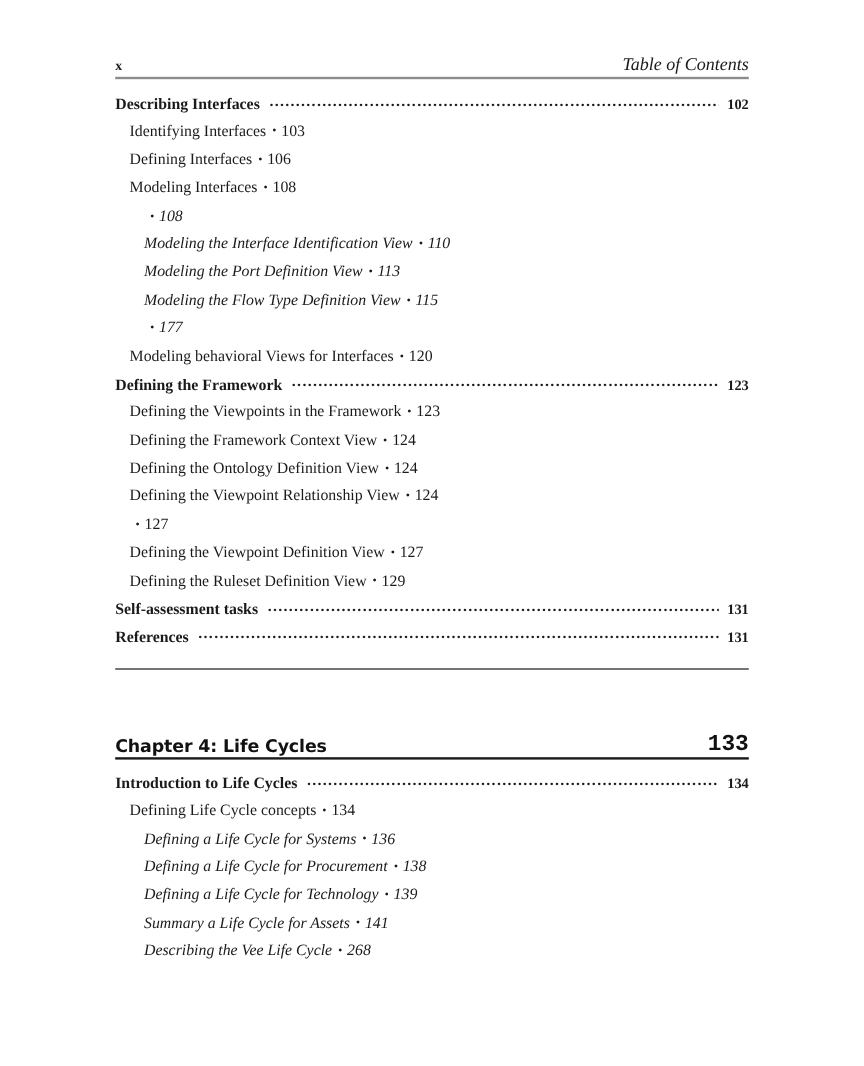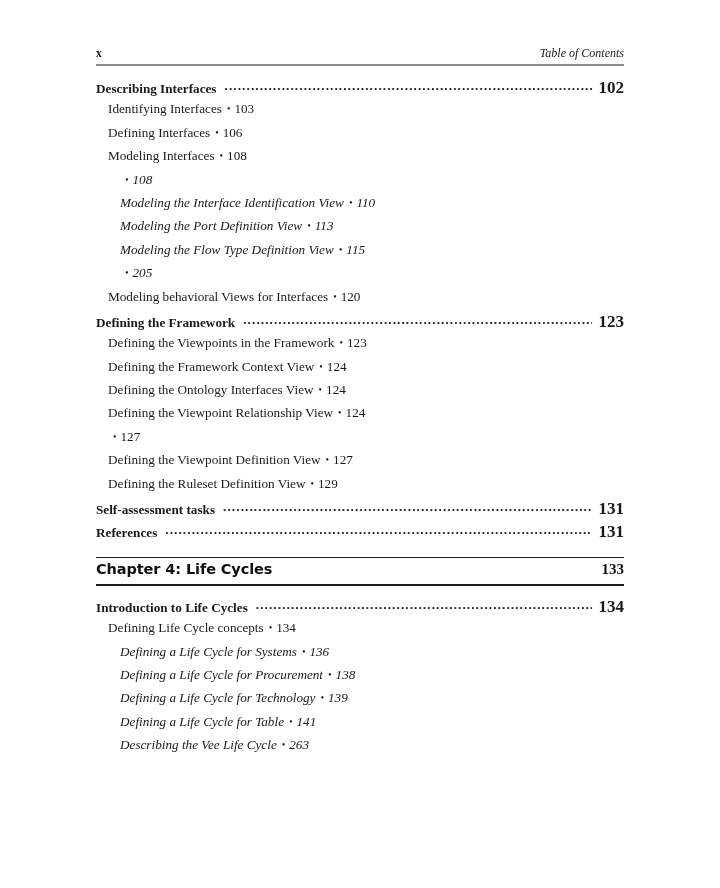--- a/index.html
+++ b/index.html
@@ -38,21 +38,21 @@
   .folio {
     font-family: "Liberation Serif", "DejaVu Serif", serif;
     font-weight: bold;
     font-size: 11.5px;
     color: #1a1a1a;
     letter-spacing: .2px;
   }
   .running-title {
     font-family: "Liberation Serif", "DejaVu Serif", serif;
     font-style: italic;
-    font-size: 12px;
+    font-size: 15px;
     color: #1a1a1a;
     margin-left: 42px;
   }
   .head-rule {
     position: absolute;
     top: 64px;
     left: 0;
     width: 528px;
     height: 2px;
     background: #8c8c8c;
@@ -96,21 +96,21 @@
     bottom: -1px;
     font-weight: bold;
     font-size: 13.2px;
     letter-spacing: 1.1px;
     color: #1a1a1a;
     white-space: nowrap;
   }
   .lvl1 .epage {
     padding-left: 4px;
     font-weight: bold;
-    font-size: 17px;
+    font-size: 12px;
   }
 
   
   .lvl2 {
     padding-left: 12px;
     font-size: 13.2px;
   }
   
   .lvl3 {
     padding-left: 24px;
@@ -137,37 +137,38 @@
     height: 1px;
     background: #1a1a1a;
   }
   .chapter-rule-bottom {
     width: 528px;
     height: 2px;
     background: #1a1a1a;
   }
   .chapter-line {
     display: flex;
-    align-items: flex-start;
+    align-items: flex-end;
     justify-content: space-between;
     height: 26px;
     padding-top: 3px;
     box-sizing: border-box;
+    margin-top: 47px;
   }
   .chapter-title {
     font-family: "DejaVu Sans", "Liberation Sans", sans-serif;
     font-weight: bold;
     font-size: 14.5px;
     color: #111111;
     letter-spacing: -0.1px;
   }
   .chapter-page {
-    font-family: Liberation Serif, serif;
-    font-weight: bold;
-    font-size: 15px;
+    font-family: Liberation Mono, monospace;
+    font-weight: bold;
+    font-size: 19px;
     color: #111111;
   }
 </style>
 </head>
 <body>
 
 <div class="page">
 
   <div class="running-head">
     <span class="folio">x</span>
@@ -211,21 +212,21 @@
           <span class="bullet">•</span>
           <span class="epage">113</span>
         </div>
         <div class="entry lvl3">
           <span class="etitle">Modeling the Flow Type Definition View</span>
           <span class="bullet">•</span>
           <span class="epage">115</span>
         </div>
         <div class="entry lvl3">
           <span class="bullet">•</span>
-          <span class="epage">205</span>
+          <span class="epage">177</span>
         </div>
         <div class="entry lvl2">
           <span class="etitle">Modeling behavioral Views for Interfaces</span>
           <span class="bullet">•</span>
           <span class="epage">120</span>
         </div>
         <div class="entry lvl1">
           <span class="etitle">Defining the Framework</span>
           <span class="leader"></span>
           <span class="epage">123</span>
@@ -234,21 +235,21 @@
           <span class="etitle">Defining the Viewpoints in the Framework</span>
           <span class="bullet">•</span>
           <span class="epage">123</span>
         </div>
         <div class="entry lvl2">
           <span class="etitle">Defining the Framework Context View</span>
           <span class="bullet">•</span>
           <span class="epage">124</span>
         </div>
         <div class="entry lvl2">
-          <span class="etitle">Defining the Ontology Interfaces View</span>
+          <span class="etitle">Defining the Ontology Definition View</span>
           <span class="bullet">•</span>
           <span class="epage">124</span>
         </div>
         <div class="entry lvl2">
           <span class="etitle">Defining the Viewpoint Relationship View</span>
           <span class="bullet">•</span>
           <span class="epage">124</span>
         </div>
         <div class="entry lvl2">
           <span class="bullet">•</span>
@@ -309,25 +310,25 @@
           <span class="etitle">Defining a Life Cycle for Procurement</span>
           <span class="bullet">•</span>
           <span class="epage">138</span>
         </div>
         <div class="entry lvl3">
           <span class="etitle">Defining a Life Cycle for Technology</span>
           <span class="bullet">•</span>
           <span class="epage">139</span>
         </div>
         <div class="entry lvl3">
-          <span class="etitle">Defining a Life Cycle for Table</span>
+          <span class="etitle">Summary a Life Cycle for Assets</span>
           <span class="bullet">•</span>
           <span class="epage">141</span>
         </div>
         <div class="entry lvl3">
           <span class="etitle">Describing the Vee Life Cycle</span>
           <span class="bullet">•</span>
-          <span class="epage">263</span>
+          <span class="epage">268</span>
         </div>
       </div>
   </div>
 
 </div>
 
 </body></html>

